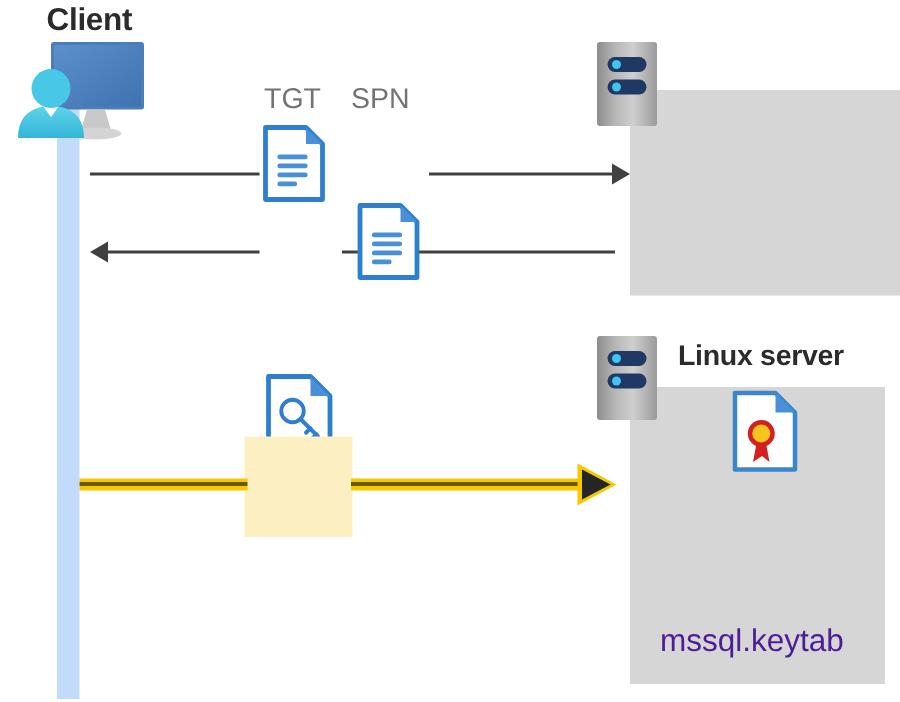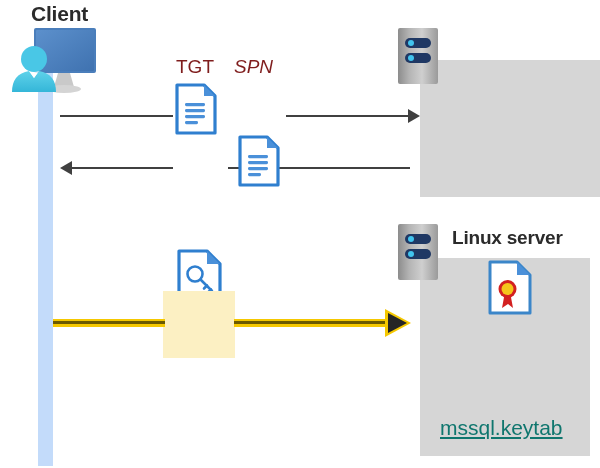--- a/index.html
+++ b/index.html
@@ -57,24 +57,24 @@
           border-top:10px solid transparent;border-bottom:10px solid transparent;border-left:19px solid #252525;}
 
   
   #highlight{left:163px;top:291px;width:72px;height:67px;background:#fcf0c3;}
 
   
   .doc{position:relative;}
   .doc svg{display:block;}
 
   
-  .small-label{color:#7f1d1d;font-size:19px;}
+  .small-label{color:#737373;font-size:19px;}
   #tgt-label{left:176px;top:56px;}
-  #spn-label{left:234px;top:56px;font-style:italic;}
-  #keytab-label{left:440px;top:416px;font-size:21px;color:#0f766e;text-decoration:underline;}
+  #spn-label{left:234px;top:56px;}
+  #keytab-label{left:440px;top:416px;font-size:21px;color:#4c1d95;}
 </style>
 </head>
 <body>
 
 <div class="stage">
 
   <div class="abs" id="lifeline"></div>
 
   <div class="abs panel" id="dc-panel"></div>
   <div class="abs panel" id="linux-panel"></div>

